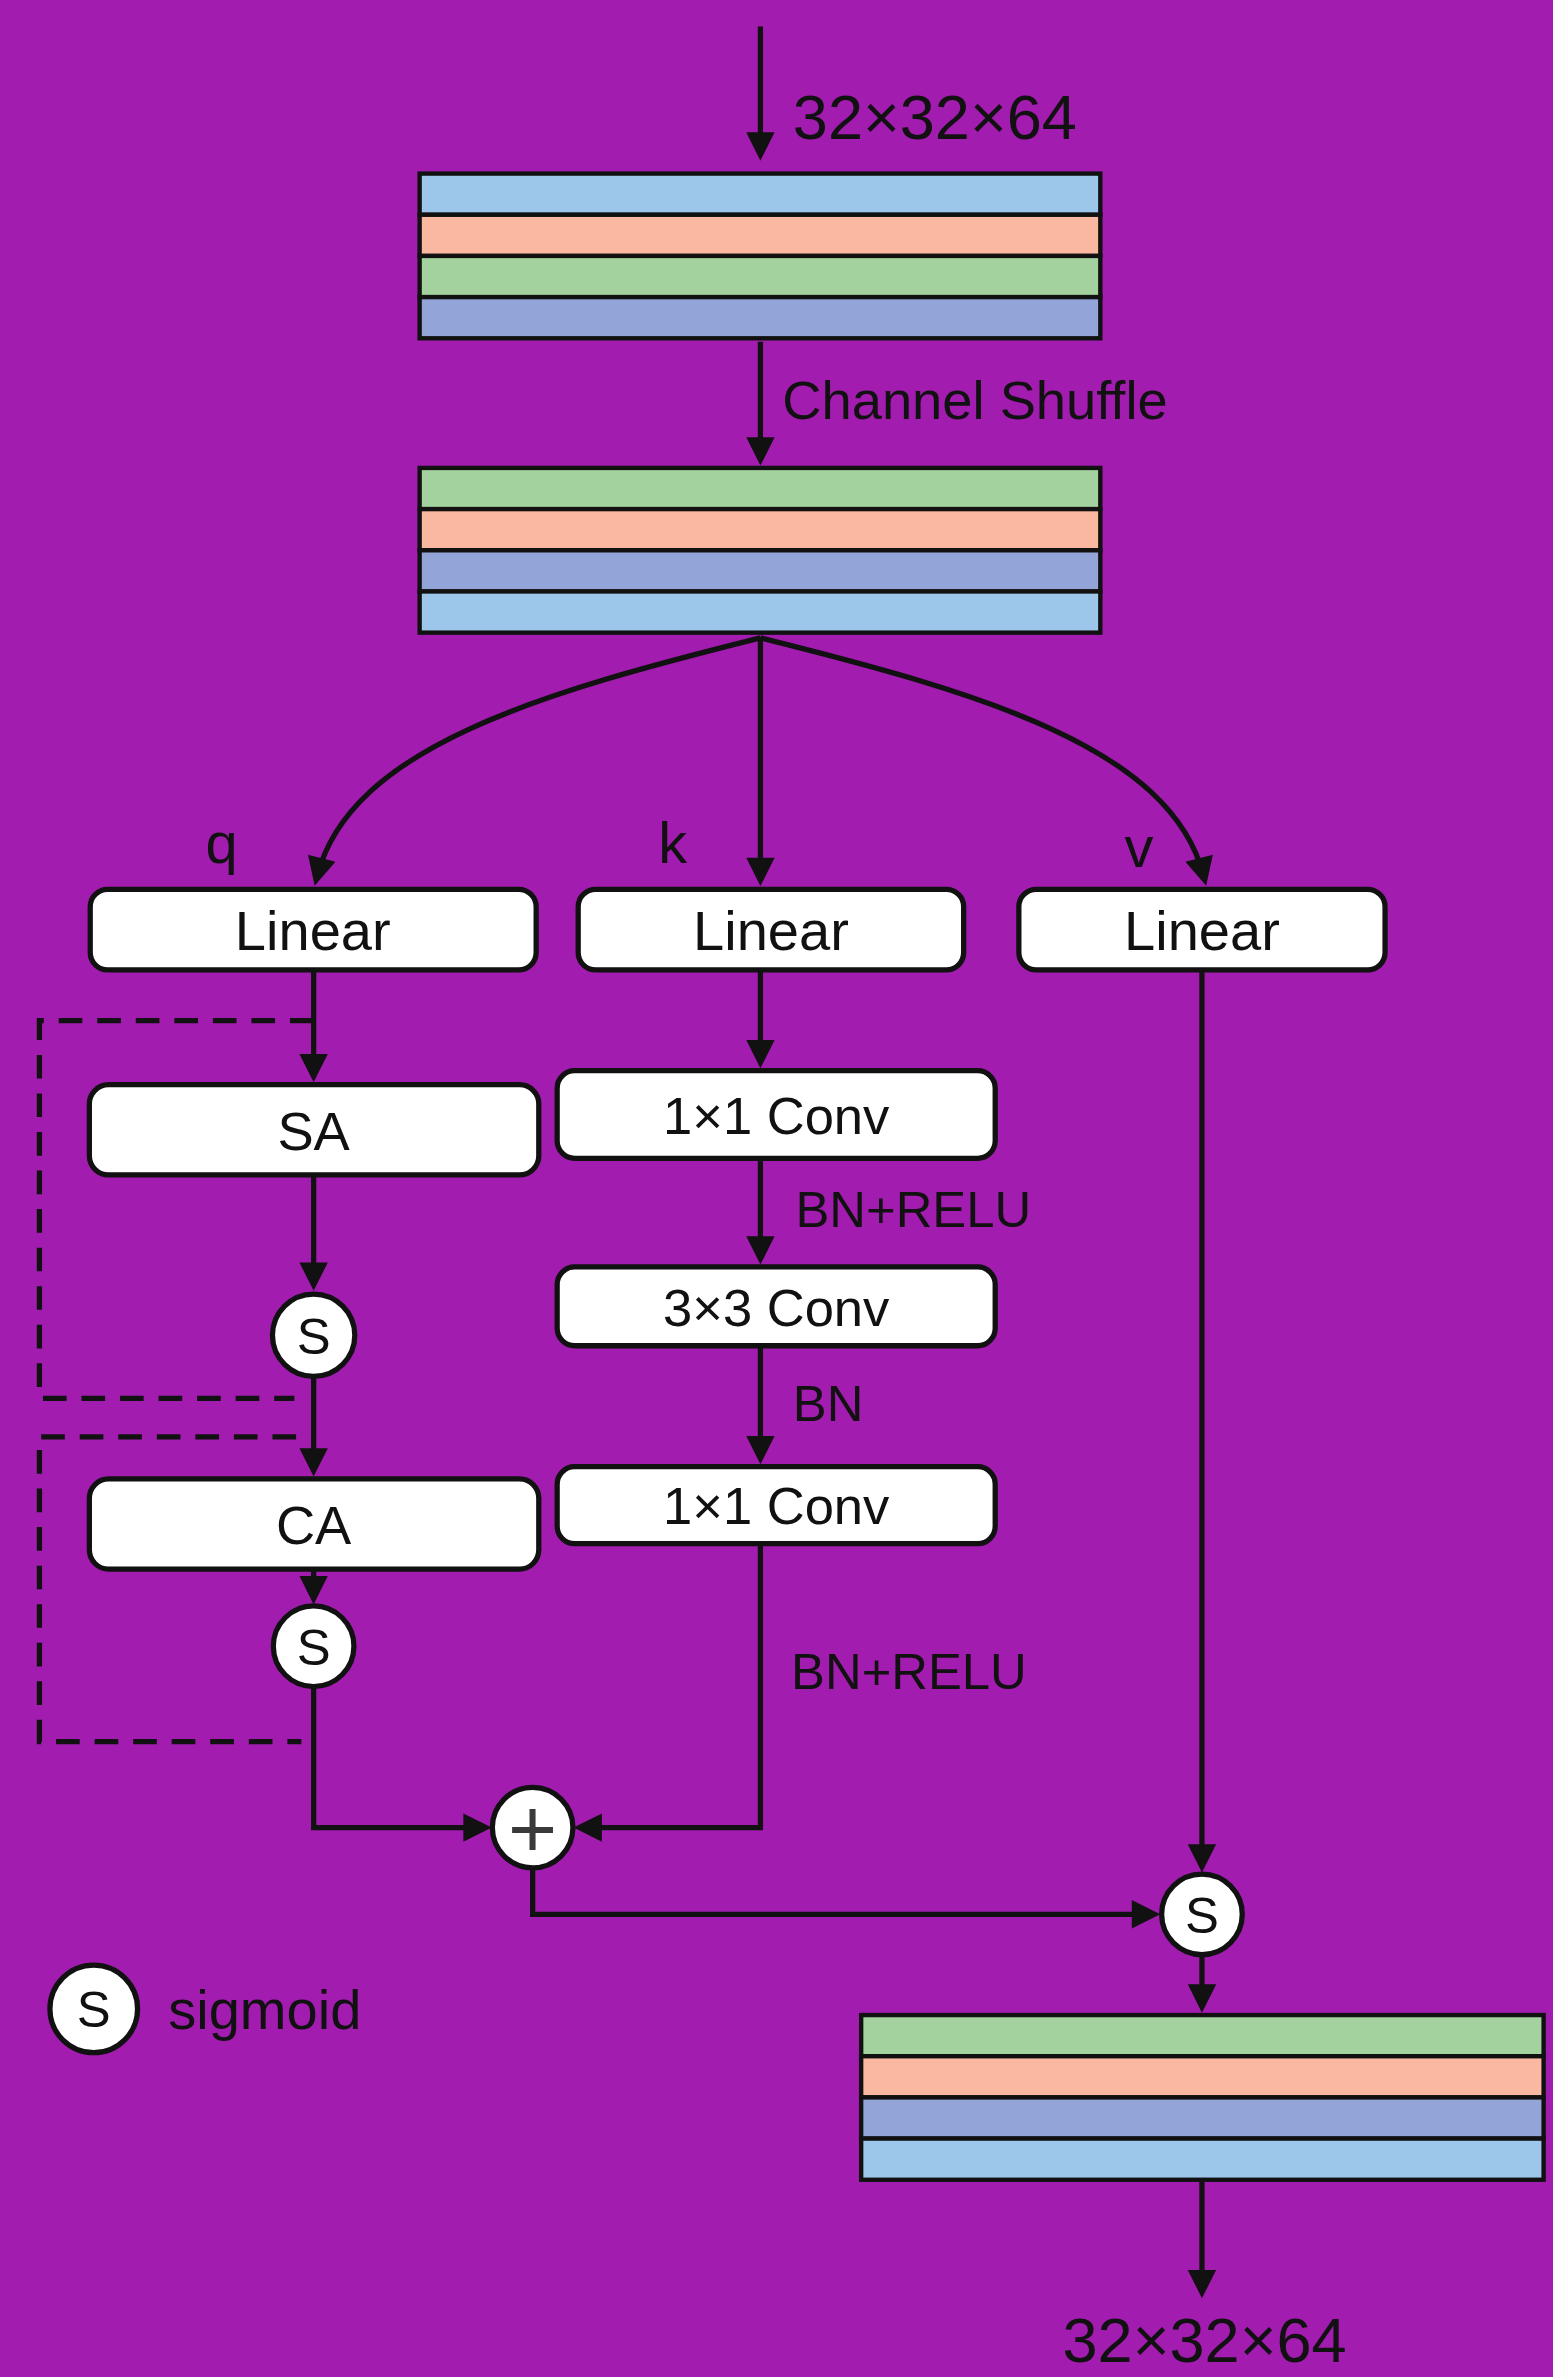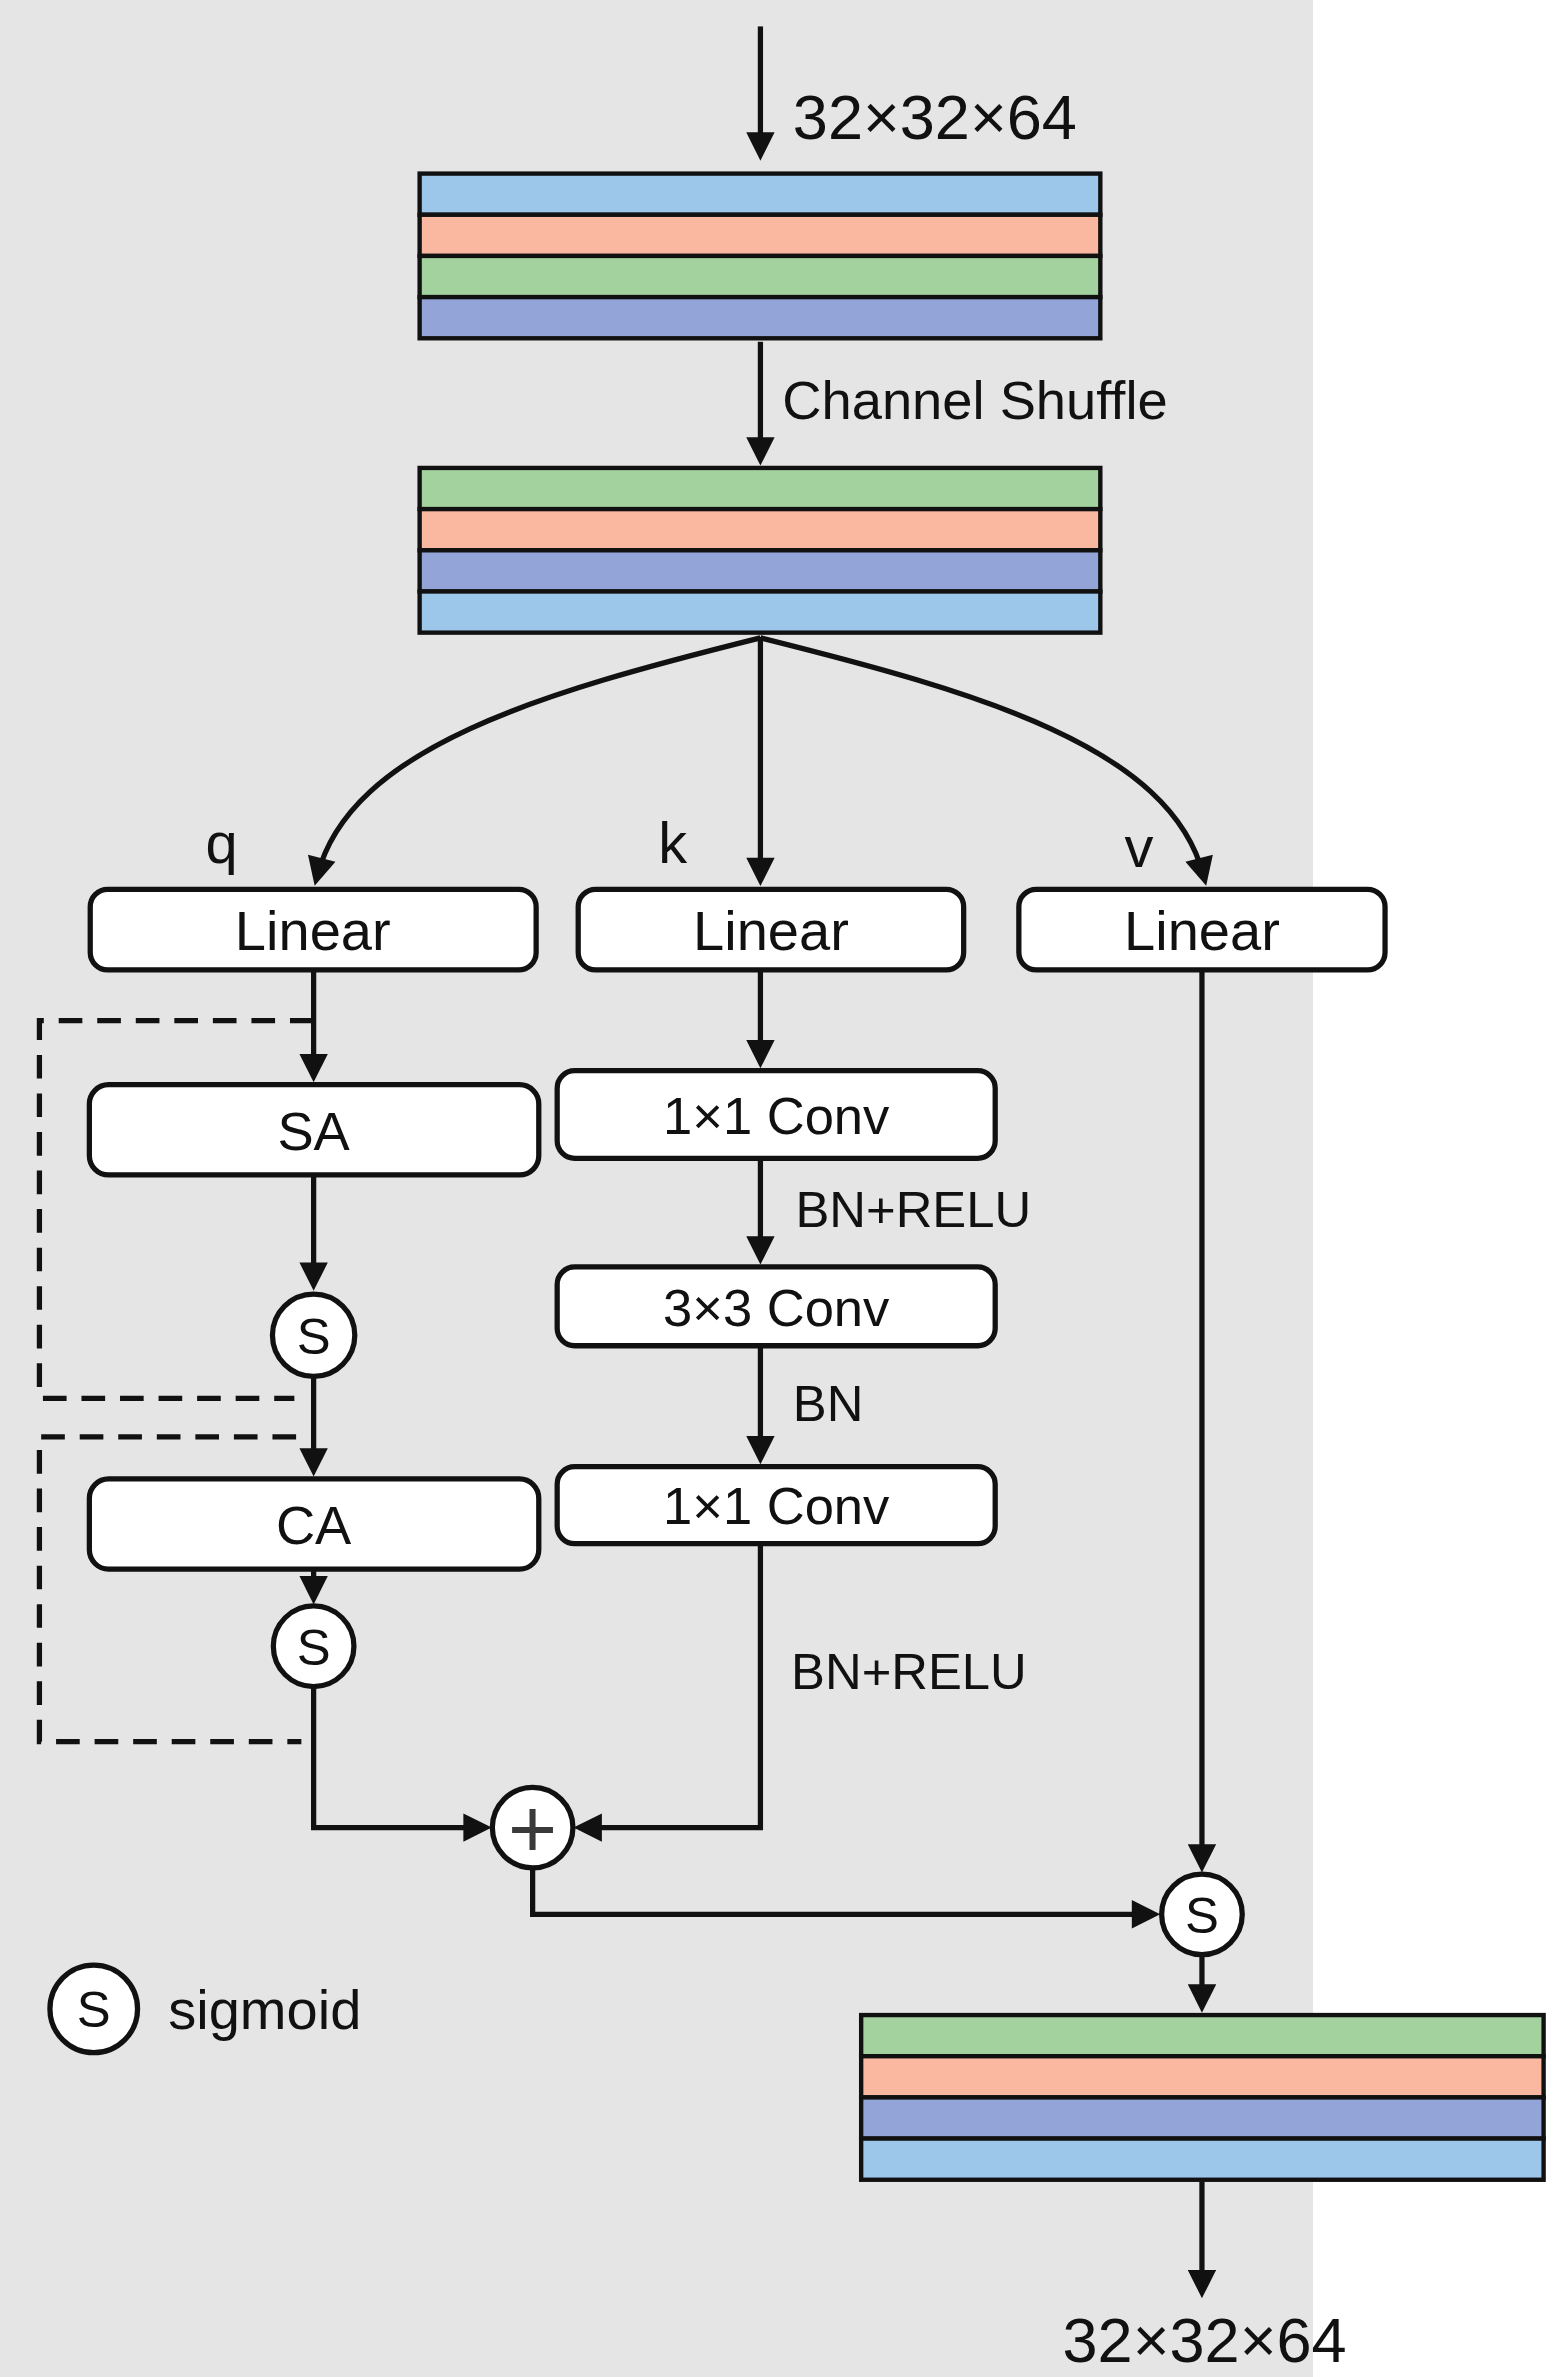--- a/index.html
+++ b/index.html
@@ -2,23 +2,23 @@
 <html style="font-size:14px"><head>
 <meta charset="utf-8">
 <style>
   html, body {
     margin: 0;
     padding: 0;
     background: #ffffff;
   }
   .page {
     position: relative;
-    width: 1313px;
+    width: 1553px;
     height: 2377px;
-    background: #e5e5e5;
+    background: #a21caf;
     font-family: "Liberation Sans", sans-serif;
     text-align: right;
   }
   svg { display: block; }
   .flow-line {
     fill: none;
     stroke: #111111;
     stroke-width: 6;
   }
   .dashed-line {

